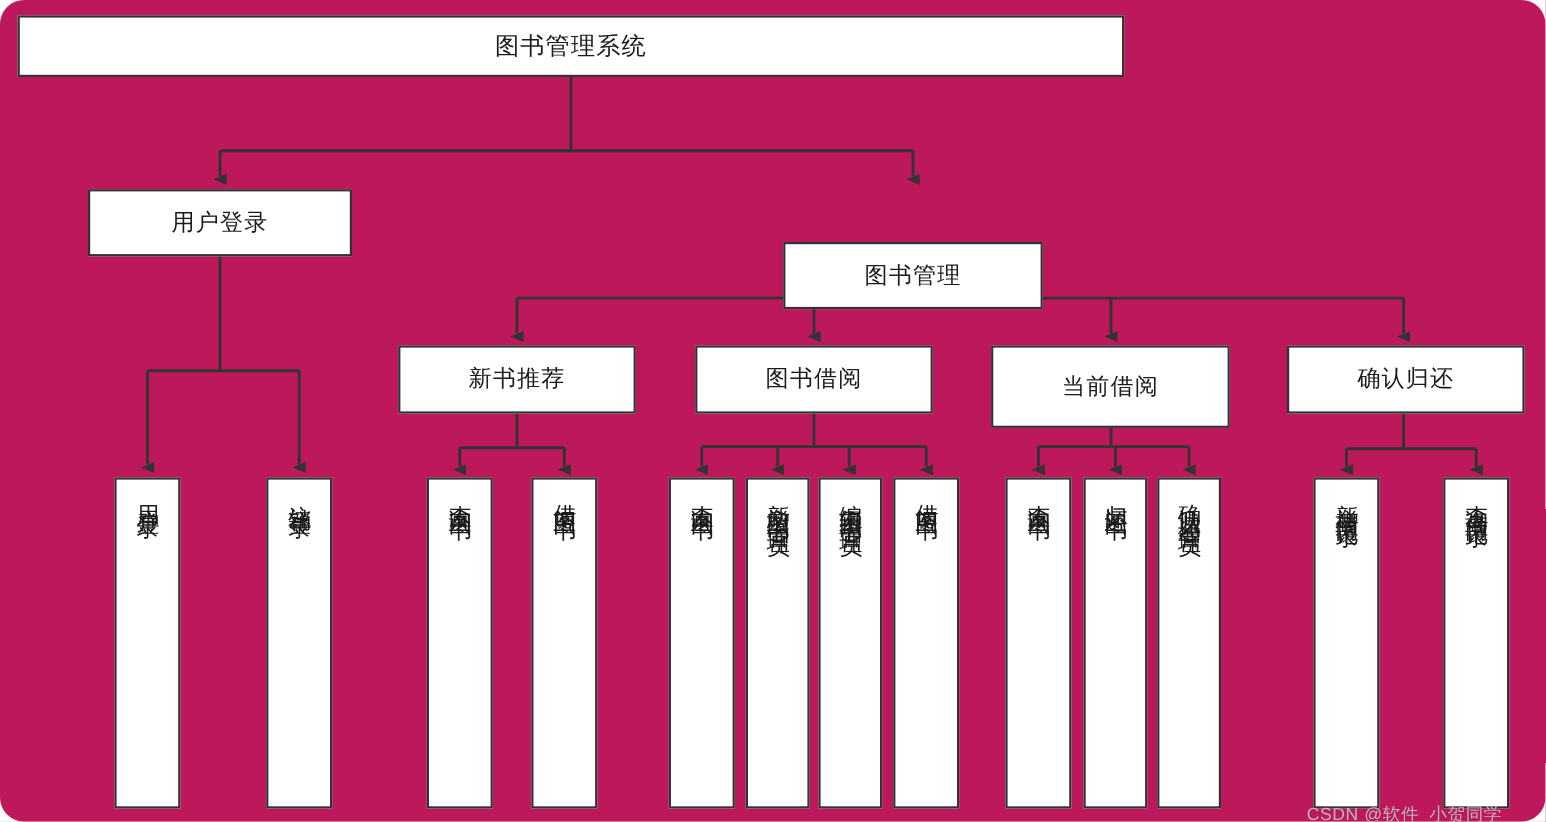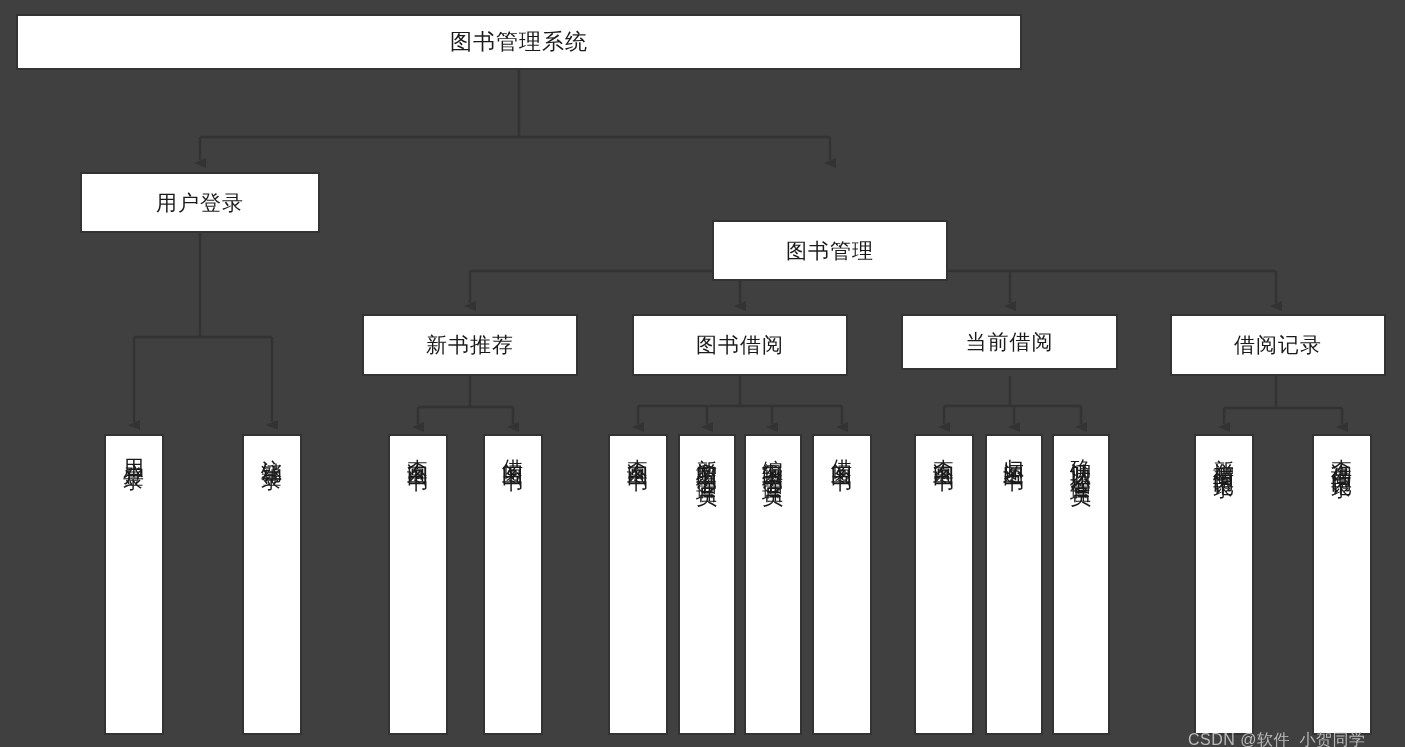--- a/index.html
+++ b/index.html
@@ -10,21 +10,22 @@
   body {
     width: 1405px;
     height: 747px;
     font-family: "Liberation Sans", "DejaVu Sans", sans-serif;
     overflow: hidden;
   }
   #diagram-root {
     position: relative;
     width: 1405px;
     height: 747px;
-    background: #404040;
+    background: #be185d;
+    border-radius: 22px;
   }
   svg.connectors {
     position: absolute;
     left: 0;
     top: 0;
     width: 1405px;
     height: 747px;
   }
   .node {
     position: absolute;
@@ -137,25 +138,25 @@
   <div class="node horizontal" style="left:712px; top:172px; width:236px; height:61px;margin-top:48px;">
     <span class="node-label">图书管理</span>
   </div>
 
   <div class="node horizontal" style="left:362px; top:314px; width:216px; height:62px;justify-content:center;">
     <span class="node-label">新书推荐</span>
   </div>
   <div class="node horizontal" style="left:632px; top:314px; width:216px; height:62px;">
     <span class="node-label">图书借阅</span>
   </div>
-  <div class="node horizontal" style="left:901px; top:314px; width:217px; height:56px;">
+  <div class="node horizontal" style="left:901px; top:314px; width:217px; height:75px;">
     <span class="node-label">当前借阅</span>
   </div>
   <div class="node horizontal" style="left:1170px; top:314px; width:216px; height:62px;">
-    <span class="node-label">借阅记录</span>
+    <span class="node-label">确认归还</span>
   </div>
 
   <div class="node vertical" style="left:104px; top:434px; width:60px; height:301px;">
     <span class="node-label">用户登录</span>
   </div>
   <div class="node vertical" style="left:242px; top:434px; width:60px; height:301px;">
     <span class="node-label">注销登录</span>
   </div>
 
   <div class="node vertical" style="left:388px; top:434px; width:60px; height:301px;">

